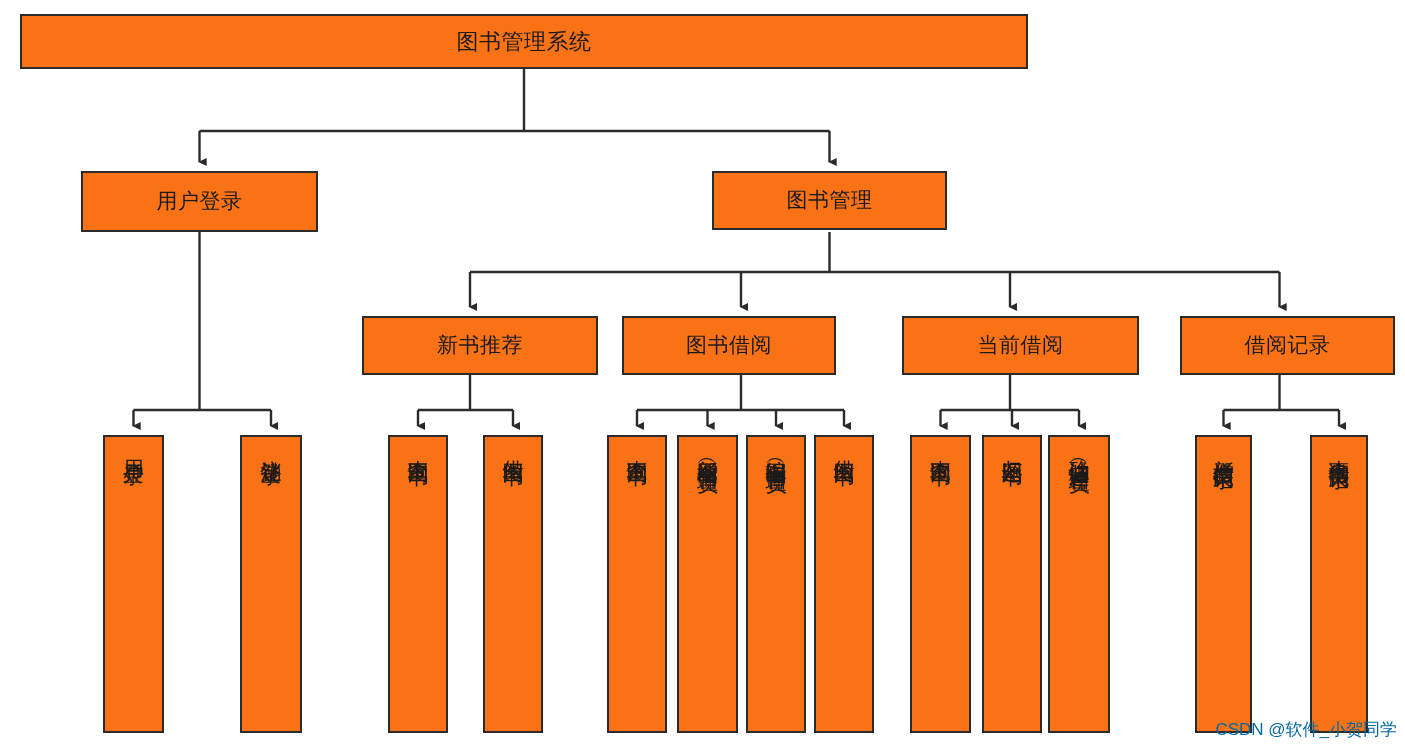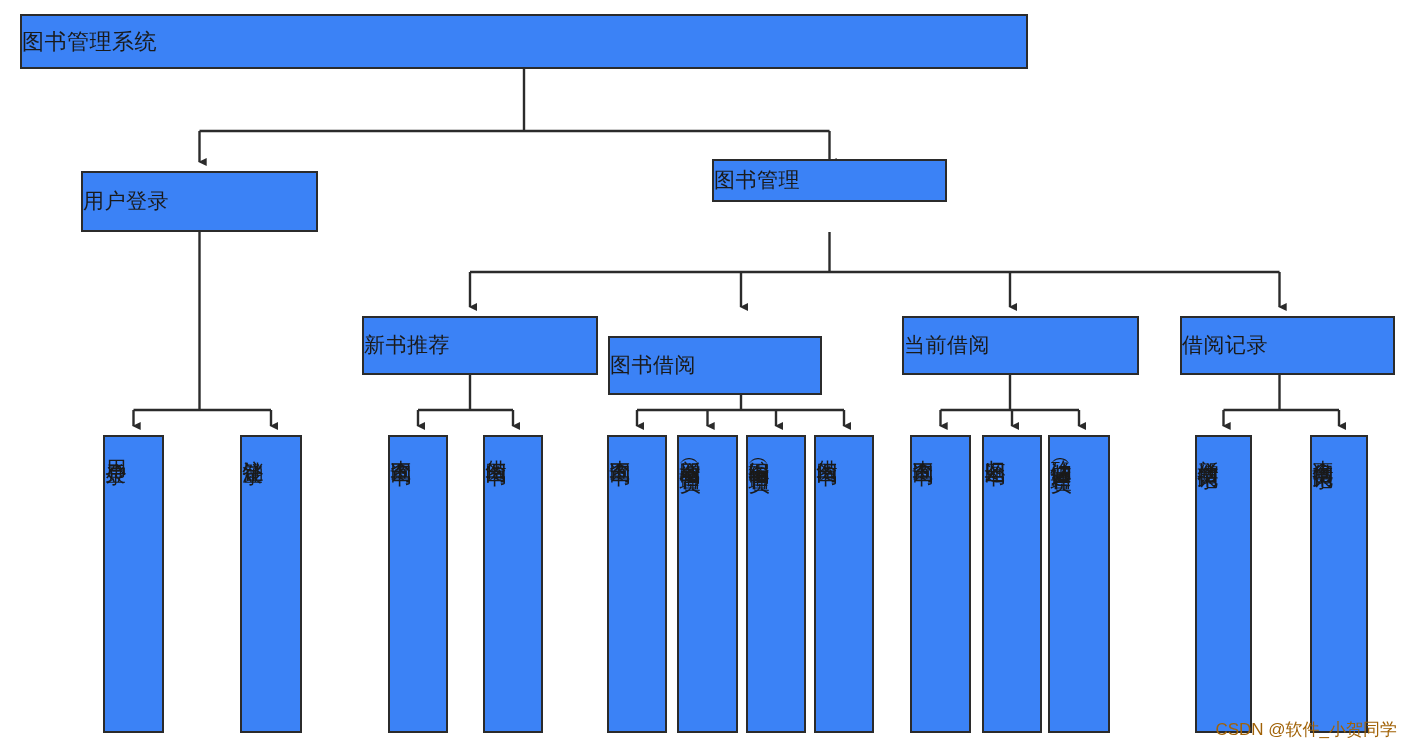--- a/index.html
+++ b/index.html
@@ -21,25 +21,25 @@
     position: absolute;
     left: 0;
     top: 0;
     width: 1405px;
     height: 747px;
     pointer-events: none;
   }
   .node {
     position: absolute;
     box-sizing: border-box;
-    background: #3b82f6;
+    background: #f97316;
     border: 2px solid #2b2b2b;
     display: flex;
     align-items: center;
-    justify-content: flex-start;
+    justify-content: center;
     color: #1a1a1a;
     z-index: 2;
   }
   .node .label {
     text-align: center;
     line-height: 1.08;
     letter-spacing: 0.5px;
   }
   .node.horiz .label {
     font-size: 21px;
@@ -58,21 +58,21 @@
     white-space: nowrap;
   }
   .node.root .label {
     font-size: 22px;
   }
   #watermark {
     position: absolute;
     right: 8px;
     bottom: 6px;
     font-size: 17px;
-    color: #a16207;
+    color: #0369a1;
     z-index: 5;
     white-space: nowrap;
     font-family: "Liberation Sans", "DejaVu Sans", sans-serif;
   }
 </style>
 </head>
 <body>
 
 <div id="canvas">
   <svg id="edges" viewBox="0 0 1405 747">
@@ -118,27 +118,27 @@
       </g>
   </svg>
 
   <div id="nodes">
       <div class="node horiz root" style="left: 20px; top: 14px; width: 1008px; height: 55px; border-color: rgb(43, 43, 43);">
         <span class="label">图书管理系统</span>
       </div>
       <div class="node horiz" style="left: 81px; top: 171px; width: 237px; height: 61px; border-color: rgb(43, 43, 43);">
         <span class="label">用户登录</span>
       </div>
-      <div class="node horiz" style="left: 712px; top: 159px; width: 235px; height: 43px; border-color: rgb(43, 43, 43);">
+      <div class="node horiz" style="left: 712px; top: 171px; width: 235px; height: 59px; border-color: rgb(43, 43, 43);">
         <span class="label">图书管理</span>
       </div>
       <div class="node horiz" style="left: 362px; top: 316px; width: 236px; height: 59px; border-color: rgb(43, 43, 43);">
         <span class="label">新书推荐</span>
       </div>
-      <div class="node horiz" style="left: 608px; top: 316px; width: 214px; height: 59px; border-color: rgb(43, 43, 43); margin-top: 20px;">
+      <div class="node horiz" style="left: 622px; top: 316px; width: 214px; height: 59px; border-color: rgb(43, 43, 43);">
         <span class="label">图书借阅</span>
       </div>
       <div class="node horiz" style="left: 902px; top: 316px; width: 237px; height: 59px; border-color: rgb(43, 43, 43);">
         <span class="label">当前借阅</span>
       </div>
       <div class="node horiz" style="left: 1140px; top: 316px; width: 215px; height: 59px; border-color: rgb(43, 43, 43); margin-left: 40px;">
         <span class="label">借阅记录</span>
       </div>
       <div class="node vert" style="left: 103px; top: 435px; width: 61px; height: 298px; border-color: rgb(43, 43, 43);">
         <span class="label">用户登录</span>

